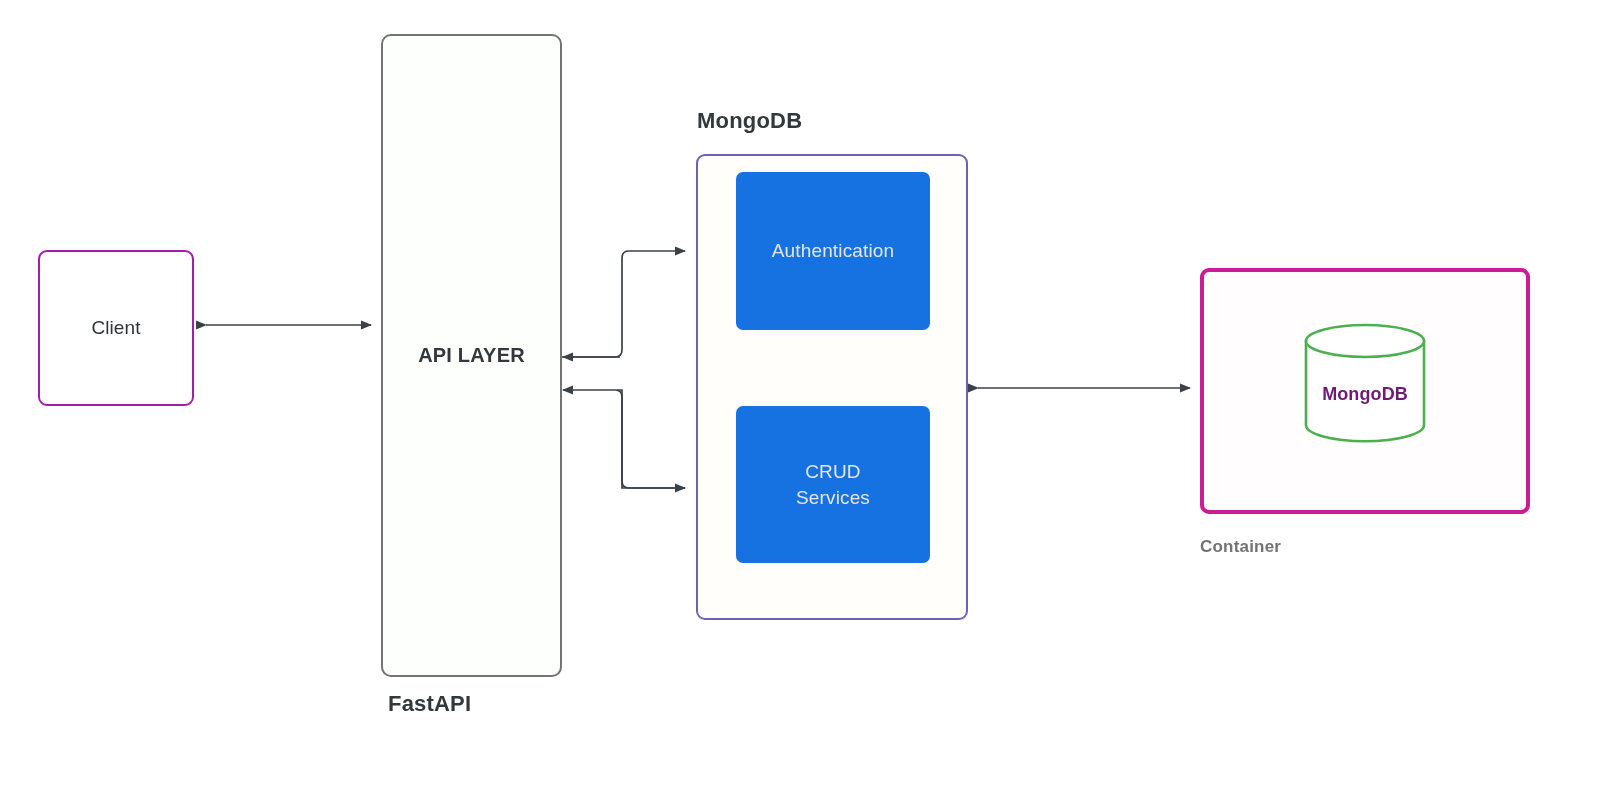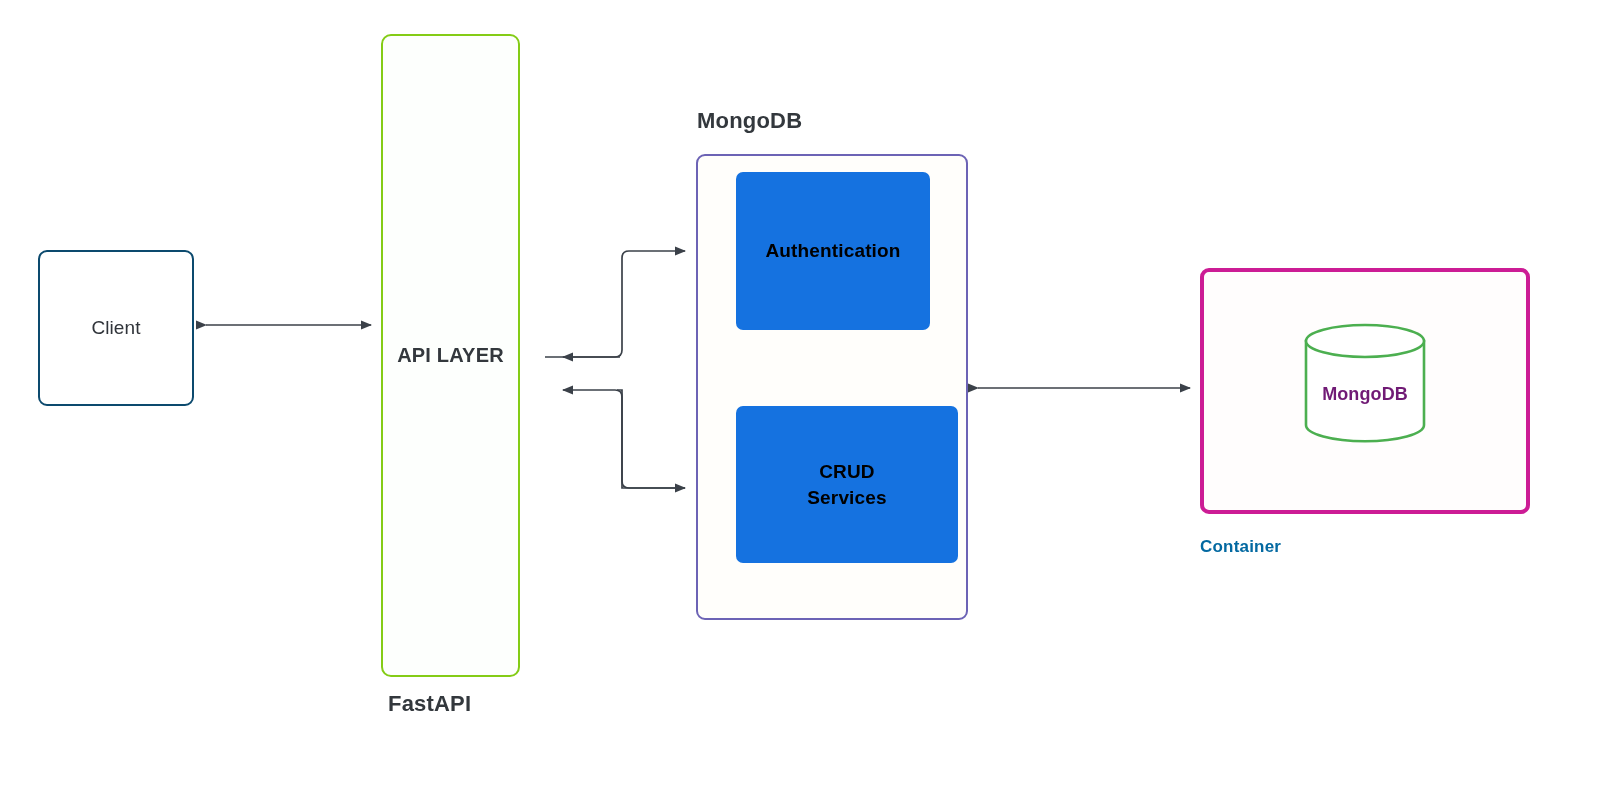--- a/index.html
+++ b/index.html
@@ -29,38 +29,38 @@
     justify-content: center;
     text-align: center;
   }
 
   
   #client-node {
     left: 38px;
     top: 250px;
     width: 156px;
     height: 156px;
-    border: 2px solid #0c4a6e;
+    border: 2px solid #a21caf;
     border-radius: 9px;
     background: #ffffff;
   }
   #client-node .lbl {
     font-size: 19px;
     font-weight: 400;
     color: #30343a;
     letter-spacing: .1px;
   }
 
   
   #fastapi-node {
     left: 381px;
     top: 34px;
-    width: 139px;
+    width: 181px;
     height: 643px;
-    border: 2px solid #84cc16;
+    border: 2px solid #737373;
     border-radius: 10px;
     background: #fdfffd;
   }
   #fastapi-node .lbl {
     font-size: 20px;
     font-weight: 700;
     color: #33383d;
     letter-spacing: .2px;
   }
   #fastapi-caption {
@@ -95,36 +95,36 @@
   }
   .svc-box {
     position: absolute;
     box-sizing: border-box;
     display: flex;
     align-items: center;
     justify-content: center;
     text-align: center;
     background: #1572e0;
     border-radius: 7px;
-    color: #000000;
+    color: #e5e5e5;
     font-size: 19px;
-    font-weight: 700;
+    font-weight: 400;
     line-height: 1.35;
     letter-spacing: .15px;
   }
   #auth-box {
     left: 736px;
     top: 172px;
     width: 194px;
     height: 158px;
   }
   #crud-box {
     left: 736px;
     top: 406px;
-    width: 222px;
+    width: 194px;
     height: 157px;
     align-items: center;
   }
 
   
   #container-node {
     left: 1200px;
     top: 268px;
     width: 330px;
     height: 246px;
@@ -132,21 +132,21 @@
     border-radius: 9px;
     background: #fffdfd;
     display: block;
   }
   #container-caption {
     position: absolute;
     left: 1200px;
     top: 537px;
     font-size: 17px;
     font-weight: 700;
-    color: #0369a1;
+    color: #737373;
     letter-spacing: .2px;
   }
   #mongo-cyl {
     position: absolute;
     left: 1303px;
     top: 323px;
     width: 124px;
     height: 120px;
   }
   #mongo-label {

